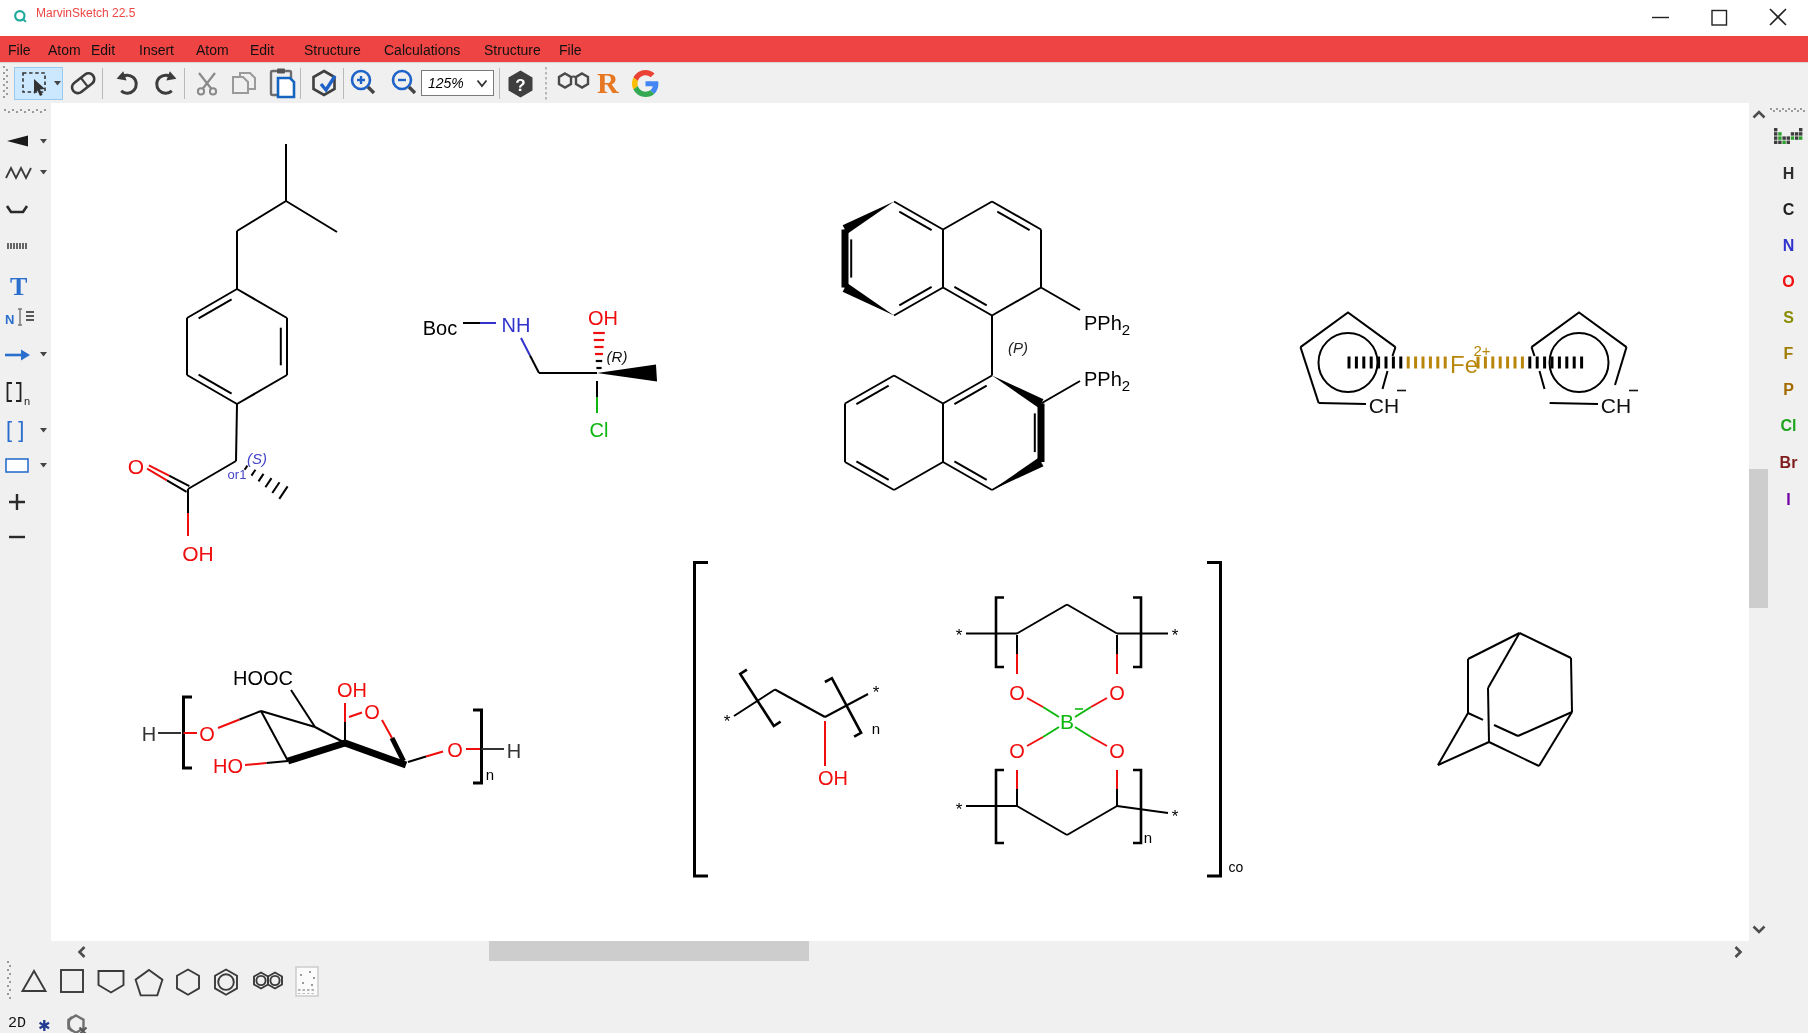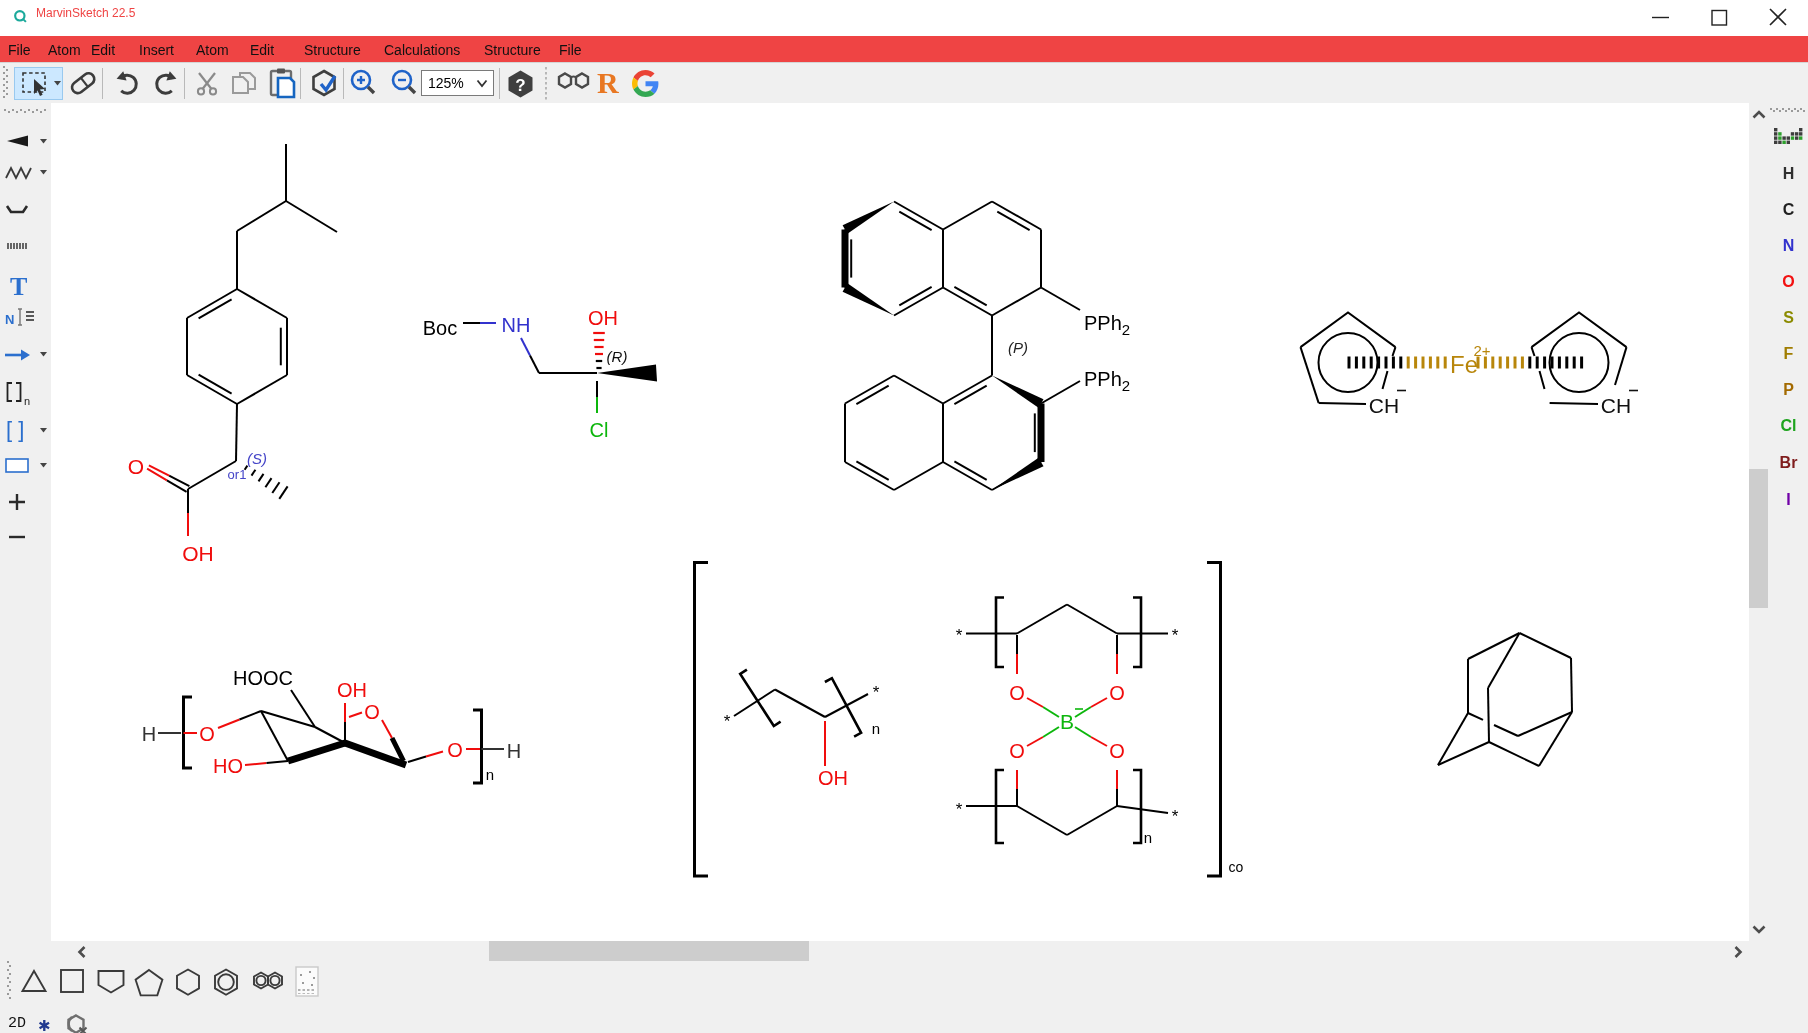--- a/index.html
+++ b/index.html
@@ -122,21 +122,21 @@
       <path d="M21 20 L27 26" stroke="#454545" stroke-width="3.4"></path>
     </svg>
 
     <svg style="position:absolute;left:388px;top:4px" width="32" height="32" viewBox="0 0 32 32">
       <circle cx="14" cy="13" r="9" fill="none" stroke="#1f63c9" stroke-width="2.6"></circle>
       <path d="M10 13 H18" stroke="#1f63c9" stroke-width="2.4"></path>
       <path d="M21 20 L27 26" stroke="#454545" stroke-width="3.4"></path>
     </svg>
 
     <div style="position:absolute;left:421px;top:7px;width:73px;height:26px;background:#fff;border:1px solid #7a7a7a;box-sizing:border-box;">
-      <span style="position:absolute;left:6px;top:4px;font-size:14px;color:#000;">125%</span>
+      <span style="position:absolute;left:6px;top:4px;font-size:14px;color:#000;font-style:italic;">125%</span>
       <svg style="position:absolute;right:5px;top:8px" width="12" height="9" viewBox="0 0 12 9">
           <path d="M1.5 1.5 L6 7 L10.5 1.5" fill="none" stroke="#333" stroke-width="1.8"></path>
         </svg>
     </div>
     <div class="sep" style="left:499px"></div>
 
     <svg style="position:absolute;left:506px;top:6px" width="29" height="30" viewBox="0 0 29 30">
       <path d="M14.5 1.5 L26.5 8.5 V21.5 L14.5 28.5 L2.5 21.5 V8.5 Z" fill="#3f3f3f"></path>
       <text x="14.5" y="21.5" text-anchor="middle" font-size="17" font-weight="bold" fill="#fff" font-family="Liberation Sans, sans-serif">?</text>
     </svg>

